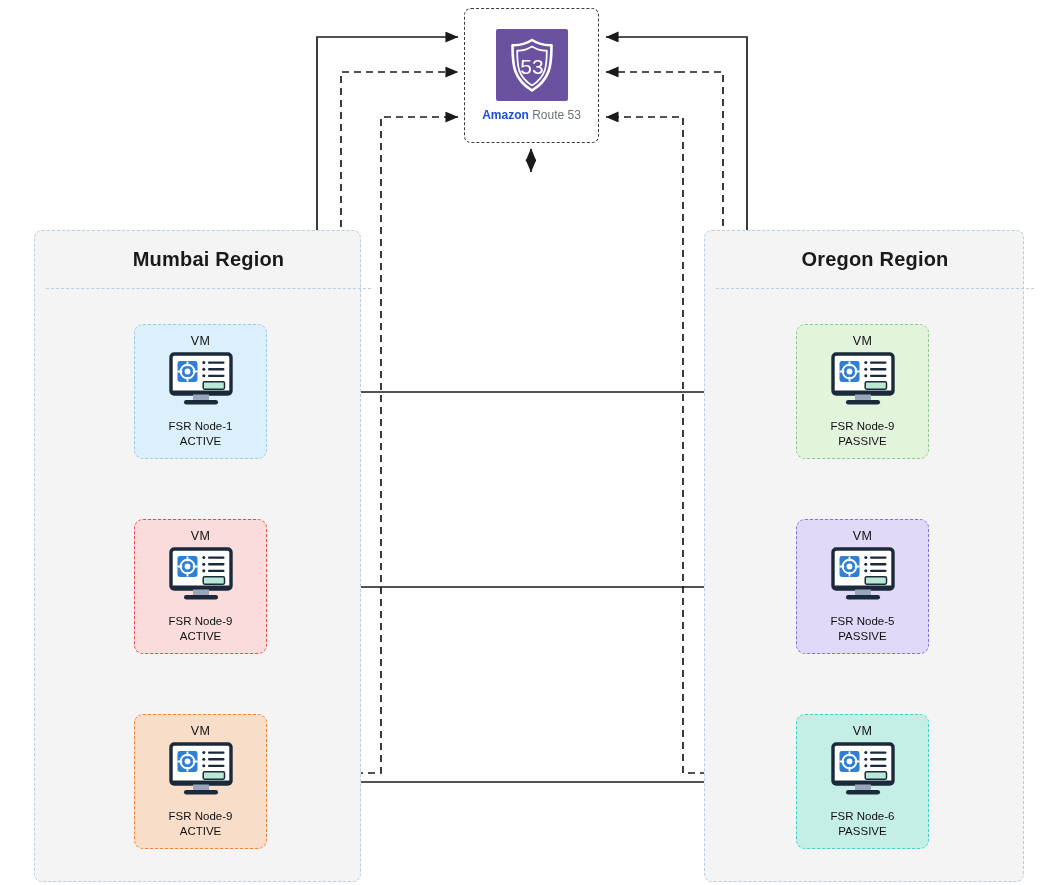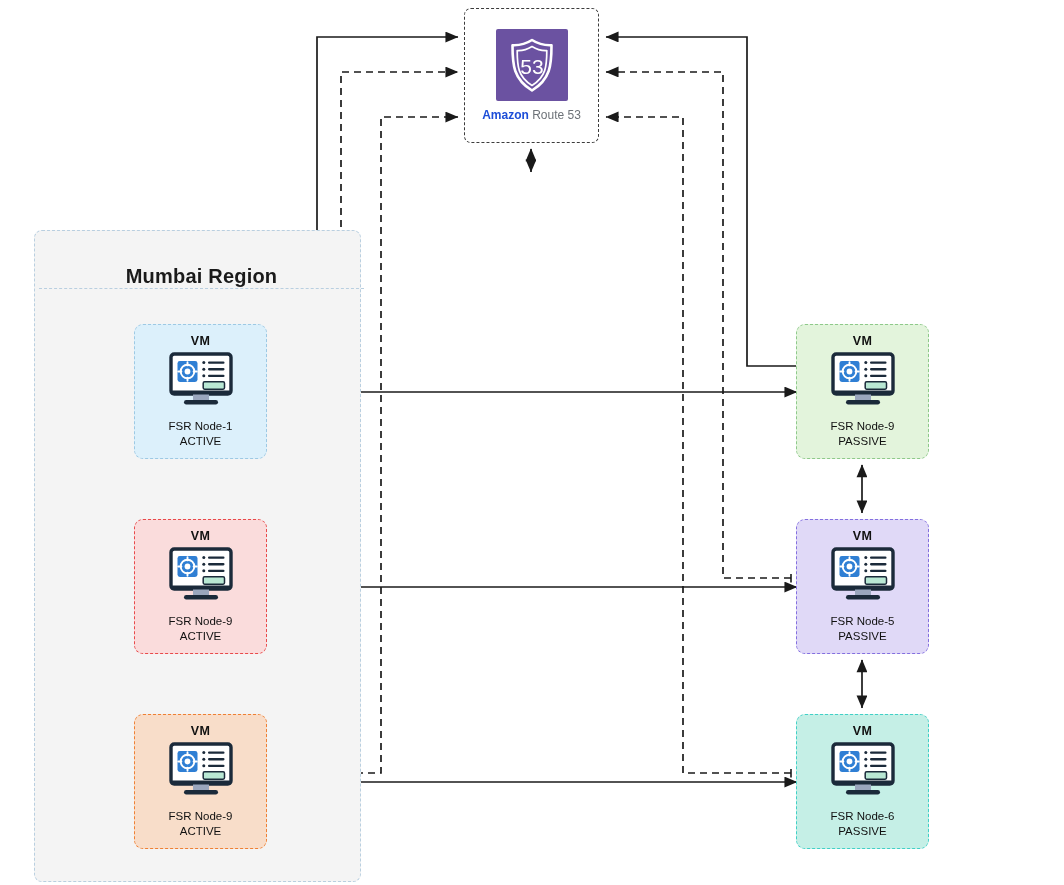--- a/index.html
+++ b/index.html
@@ -2,28 +2,28 @@
 <html><head>
 <meta charset="utf-8">
 <style>
   html,body{margin:0;padding:0;background:#ffffff;}
   body{font-family:"Liberation Sans",sans-serif;}
   #stage{position:relative;width:1064px;height:885px;background:#ffffff;overflow:hidden;}
   #wires{position:absolute;left:0;top:0;width:1064px;height:885px;}
 
   .region{position:absolute;box-sizing:border-box;background:#f4f4f4;
           border:1.5px dashed #b9cfe0;border-radius:8px;}
-  .region-head{position:absolute;left:4px;top:0;width:100%;height:58px;
+  .region-head{position:absolute;left:11px;top:0;width:100%;height:58px;
                box-sizing:border-box;border-bottom:1.5px dashed #b9cfe0;
-               display:flex;align-items:flex-end;justify-content:center;}
+               display:flex;align-items:center;justify-content:center;}
   .region-title{font-size:20px;font-weight:700;color:#1a1a1a;letter-spacing:.2px;}
 
   .node{position:absolute;box-sizing:border-box;border-radius:9px;
         display:flex;flex-direction:column;align-items:center;justify-content:center;}
-  .node-vm{font-size:12.5px;font-weight:700;color:#111;margin-bottom:4px;letter-spacing:.3px;}
+  .node-vm{font-size:12.5px;font-weight:400;color:#111;margin-bottom:4px;letter-spacing:.3px;}
   .node-label{font-size:11.5px;color:#111;line-height:1.28;text-align:center;margin-top:12px;}
 
   .svcbox{position:absolute;box-sizing:border-box;background:#ffffff;
           border:1.6px dashed #3c3c3c;border-radius:7px;
           display:flex;flex-direction:column;align-items:center;justify-content:center;}
   .svc-cap{font-size:12px;color:#6d7278;margin-top:7px;white-space:nowrap;}
   .svc-cap b{color:#1d4ed8;font-weight:700;}
 
   svg{display:block;}
 </style>
@@ -75,20 +75,25 @@
       <path d="M 862 660 L 862 708" marker-start="url(#ahb)" marker-end="url(#ah)"></path>
     </g>
   </svg>
 
   <div class="region" style="left:34px;top:230px;width:327px;height:652px;">
     <div class="region-head">
       <span class="region-title">Mumbai Region</span>
     </div>
   </div>
 
+  <div class="region" style="left:704px;top:230px;width:320px;height:652px;">
+    <div class="region-head">
+      <span class="region-title">Oregon Region</span>
+    </div>
+  </div>
 
   <div class="svcbox" style="left:464px;top:8px;width:135px;height:135px;">
     <span>
       <svg width="72" height="72" viewBox="0 0 72 72" xmlns="http://www.w3.org/2000/svg">
         <rect x="0" y="0" width="72" height="72" rx="2" fill="#6b52a1"></rect>
         <path d="M36 11 C29 15.5 22.5 16.5 16.5 16.2 C16.5 36 17.5 50 36 61.5
                  C54.5 50 55.5 36 55.5 16.2 C49.5 16.5 43 15.5 36 11 Z" fill="none" stroke="#ffffff" stroke-width="2.6" stroke-linejoin="round"></path>
         <path d="M36 17.5 C30.5 21 25.5 21.8 21.2 21.6 C21.2 37 22 48 36 56.4
                  C50 48 50.8 37 50.8 21.6 C46.5 21.8 41.5 21 36 17.5 Z" fill="none" stroke="#ffffff" stroke-width="1.7" stroke-linejoin="round"></path>
         <text x="36" y="44.5" text-anchor="middle" font-family="Liberation Sans, sans-serif" font-size="21" font-weight="400" fill="#ffffff">53</text>

